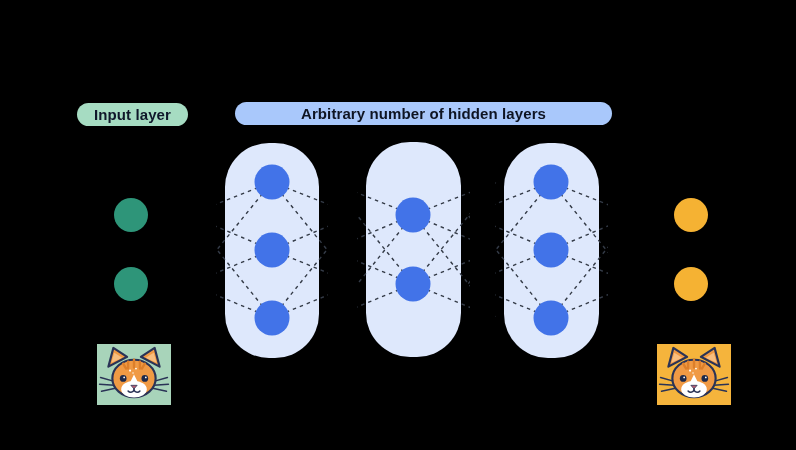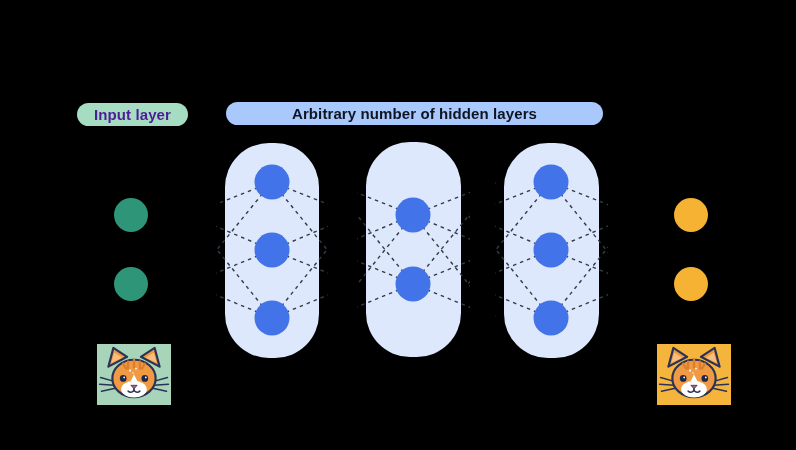--- a/index.html
+++ b/index.html
@@ -25,21 +25,21 @@
     display: flex;
     align-items: center;
     justify-content: center;
     border-radius: 12px;
     font-size: 15px;
     font-weight: 700;
     letter-spacing: 0.1px;
     white-space: nowrap;
   }
   .pill-input  { left: 77px;  top: 103px; width: 111px; height: 23px; }
-  .pill-hidden { left: 226px; top: 102px; width: 377px; height: 23px; }
+  .pill-hidden { left: 235px; top: 102px; width: 377px; height: 23px; }
   .pill-output { left: 640px; top: 103px; width: 114px; height: 23px; }
   .tile {
     position: absolute;
     width: 74px;
     height: 61px;
     display: flex;
     align-items: center;
     justify-content: center;
   }
   .tile-left  { left: 97px;  top: 344px; }
@@ -141,21 +141,21 @@
       <circle cx="272" cy="318" r="17.5" fill="#4273E8"></circle>
       <circle cx="413" cy="215" r="17.5" fill="#4273E8"></circle>
       <circle cx="413" cy="284" r="17.5" fill="#4273E8"></circle>
       <circle cx="551" cy="182" r="17.5" fill="#4273E8"></circle>
       <circle cx="551" cy="250" r="17.5" fill="#4273E8"></circle>
       <circle cx="551" cy="318" r="17.5" fill="#4273E8"></circle>
       <circle cx="691" cy="215" r="17" fill="#F5B233"></circle>
       <circle cx="691" cy="284" r="17" fill="#F5B233"></circle>
     </svg>
 
-  <div class="pill pill-input" style="background: rgb(166, 220, 194); color: #4c1d95;">Input layer</div>
+  <div class="pill pill-input" style="background: rgb(166, 220, 194); color: #0f172a;">Input layer</div>
   <div class="pill pill-hidden" style="background: rgb(169, 200, 251); color: rgb(14, 20, 34);">Arbitrary number of hidden layers</div>
 
   <div class="tile tile-left" style="background: rgb(168, 212, 186);">
     <svg width="74" height="61" viewBox="0 0 74 62">
       <use href="#cat-symbol"></use>
     </svg>
   </div>
   <div class="tile tile-right" style="background: rgb(245, 180, 60);">
     <svg width="74" height="61" viewBox="0 0 74 62">
       <use href="#cat-symbol"></use>

